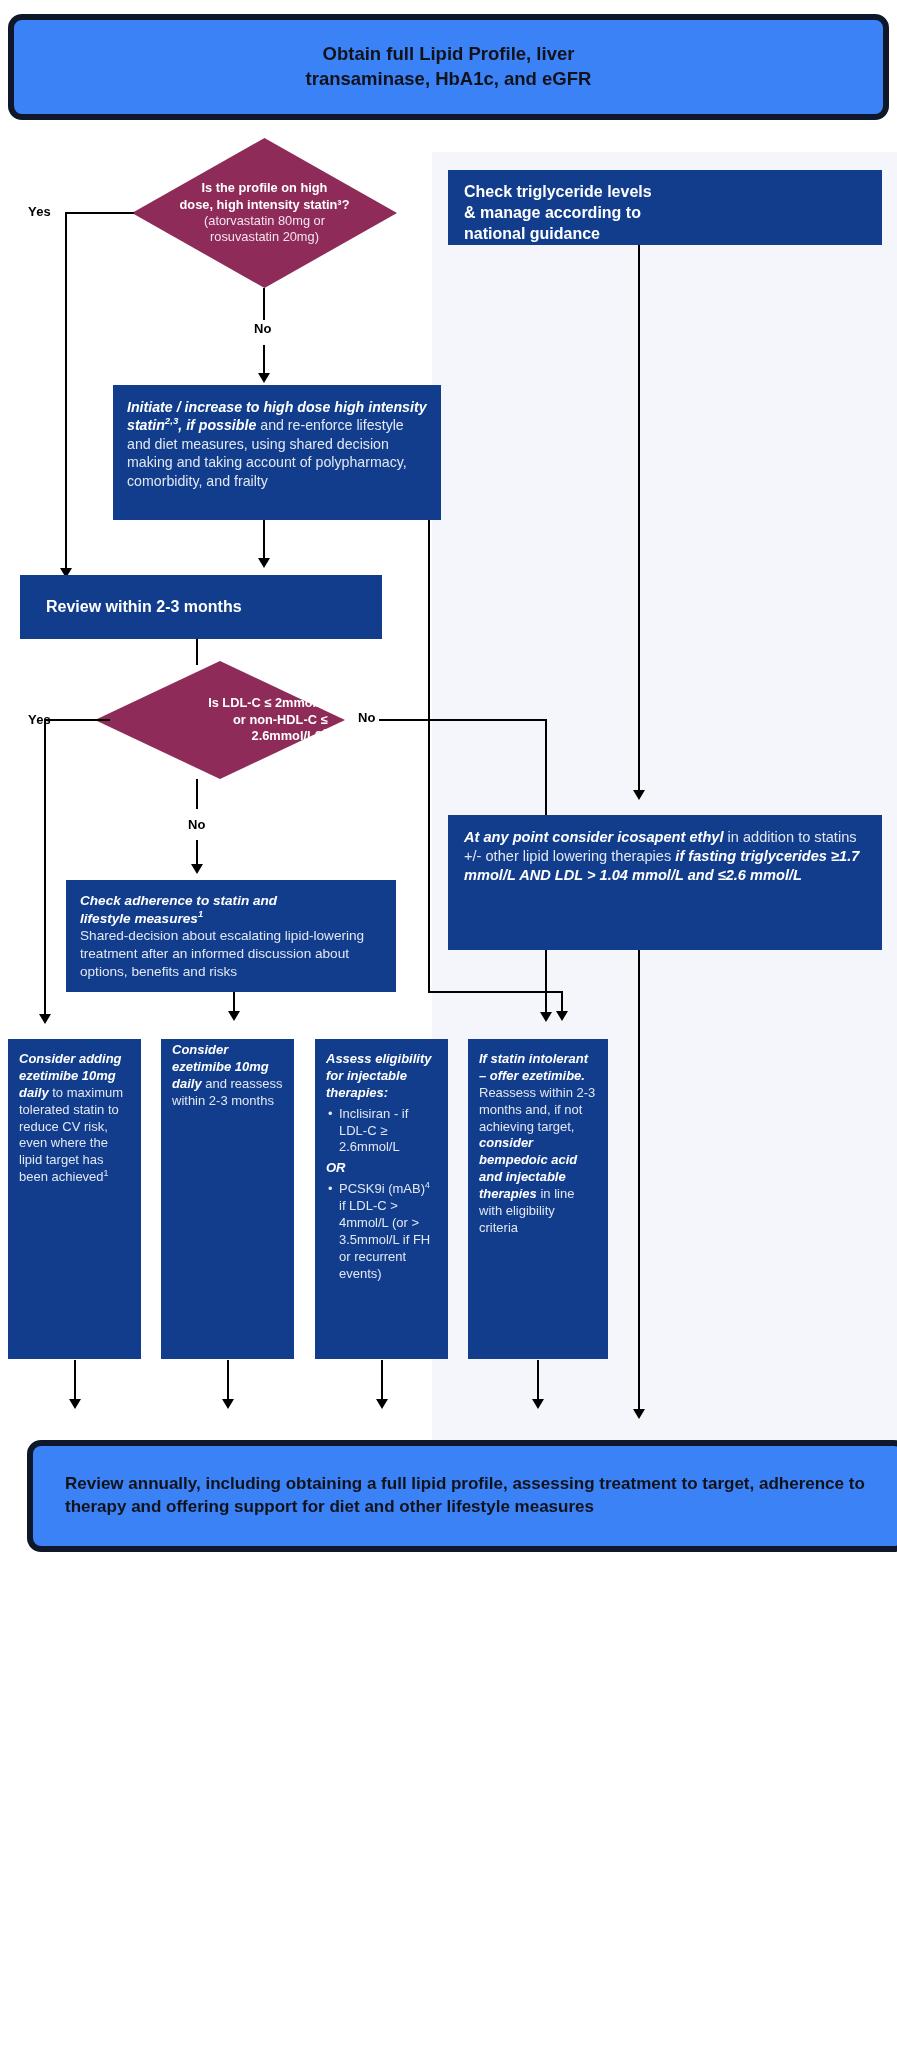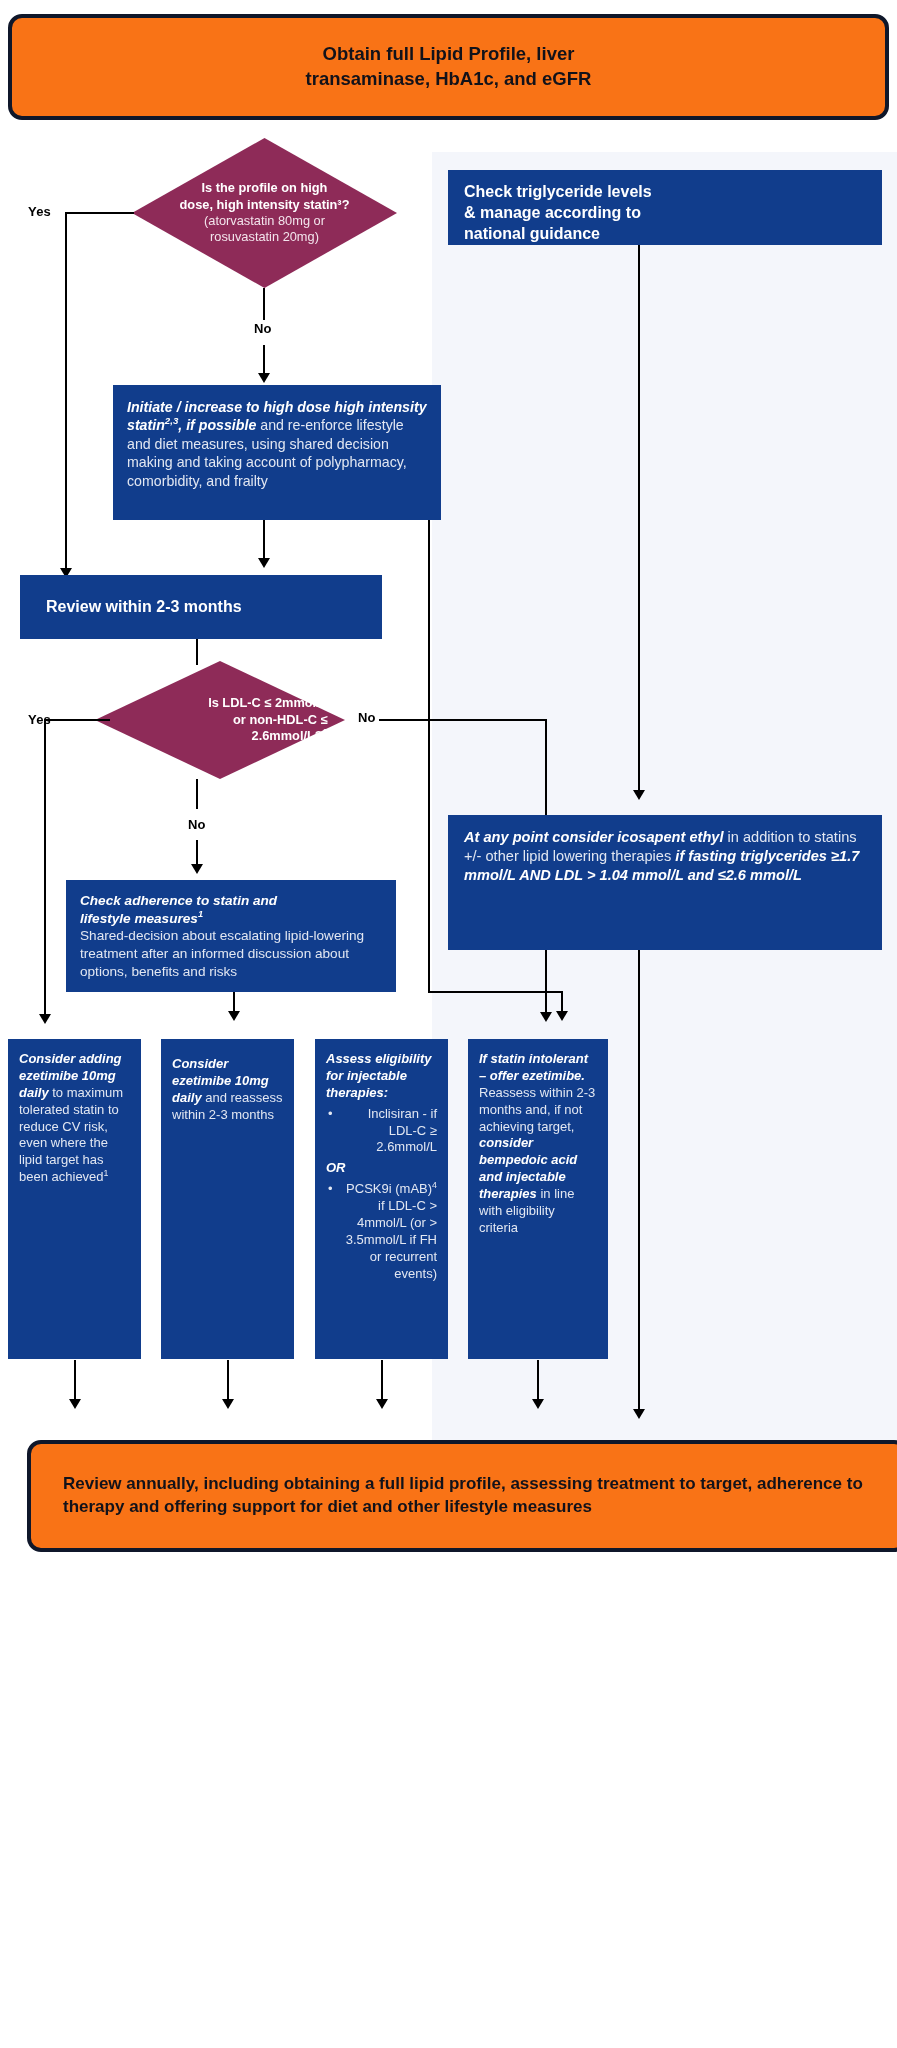--- a/index.html
+++ b/index.html
@@ -7,21 +7,21 @@
     width:897px;height:2048px;position:relative;background:#ffffff;
     font-family:"Liberation Sans", sans-serif;
     -webkit-font-smoothing:antialiased;
   }
   .canvas{position:absolute;left:0;top:0;width:897px;height:2048px;overflow:hidden;}
 
   
   .node{position:absolute;box-sizing:border-box;}
 
   .rounded-banner{
-    background:#f97316;border:4px solid #0f172a;border-radius:14px;
+    background:#3b82f6;border:6px solid #0f172a;border-radius:14px;
     display:flex;align-items:center;justify-content:center;text-align:center;
     color:#12121a;font-weight:bold;line-height:1.34;
   }
 
   .bluebox{
     background:#113d8c;color:#ffffff;box-sizing:border-box;
     line-height:1.30;
   }
   .bluebox b{font-weight:bold;color:#ffffff;font-style:italic;}
   .bluebox .lt{color:#e2e7f2;font-weight:normal;}
@@ -49,21 +49,21 @@
 
   .line{position:absolute;background:#000000;}
   .vline{width:2px;}
   .hline{height:2px;}
   .arrowhead{
     position:absolute;width:0;height:0;
     border-left:6px solid transparent;border-right:6px solid transparent;
     border-top:10px solid #000000;
   }
 
-  ul.blist{margin:4px 0 0 0;padding-left:13px;list-style:none;text-align:right;}
+  ul.blist{margin:4px 0 0 0;padding-left:13px;list-style:none;}
   ul.blist li{position:relative;margin-bottom:3px;}
   ul.blist li:before{content:"•";position:absolute;left:-11px;top:0;}
   sup{font-size:.68em;vertical-align:super;line-height:0;}
 </style>
 </head>
 <body>
 
 <div class="canvas">
 
   <div class="node rounded-banner" style="left:8px;top:14px;width:881px;height:106px;font-size:18.5px;padding:0 40px;">
@@ -164,21 +164,21 @@
     <b>At any point consider icosapent ethyl</b><span class="lt"> in addition to statins +/- other lipid lowering therapies </span><b>if fasting triglycerides ≥1.7 mmol/L AND LDL &gt; 1.04 mmol/L and ≤2.6 mmol/L</b>
   </div>
 
   <div class="line vline" style="left:638px;top:950px;height:462px;"></div>
   <div class="arrowhead" style="left:633px;top:1409px;"></div>
 
   <div class="node bluebox" style="left:8px;top:1039px;width:133px;height:320px;padding:12px 11px;font-size:13px;">
     <b>Consider adding ezetimibe 10mg daily</b><span class="lt"> to maximum tolerated statin to reduce CV risk, even where the lipid target has been achieved</span><span class="lt"><sup>1</sup></span>
   </div>
 
-  <div class="node bluebox" style="left:161px;top:1039px;width:133px;height:320px;padding:17px 11px;font-size:13px;">
+  <div class="node bluebox" style="left:161px;top:1039px;width:133px;height:320px;padding:3px 11px;font-size:13px;">
     <b>Consider ezetimibe 10mg daily</b><span class="lt"> and reassess within 2-3 months</span>
   </div>
 
   <div class="node bluebox" style="left:315px;top:1039px;width:133px;height:320px;padding:12px 11px;font-size:13px;">
     <b>Assess eligibility for injectable therapies:</b>
     <ul class="blist">
       <li class="lt">Inclisiran - if LDL-C ≥ 2.6mmol/L</li>
     </ul>
     <b style="display:block;margin-top:4px;">OR</b>
     <ul class="blist">

